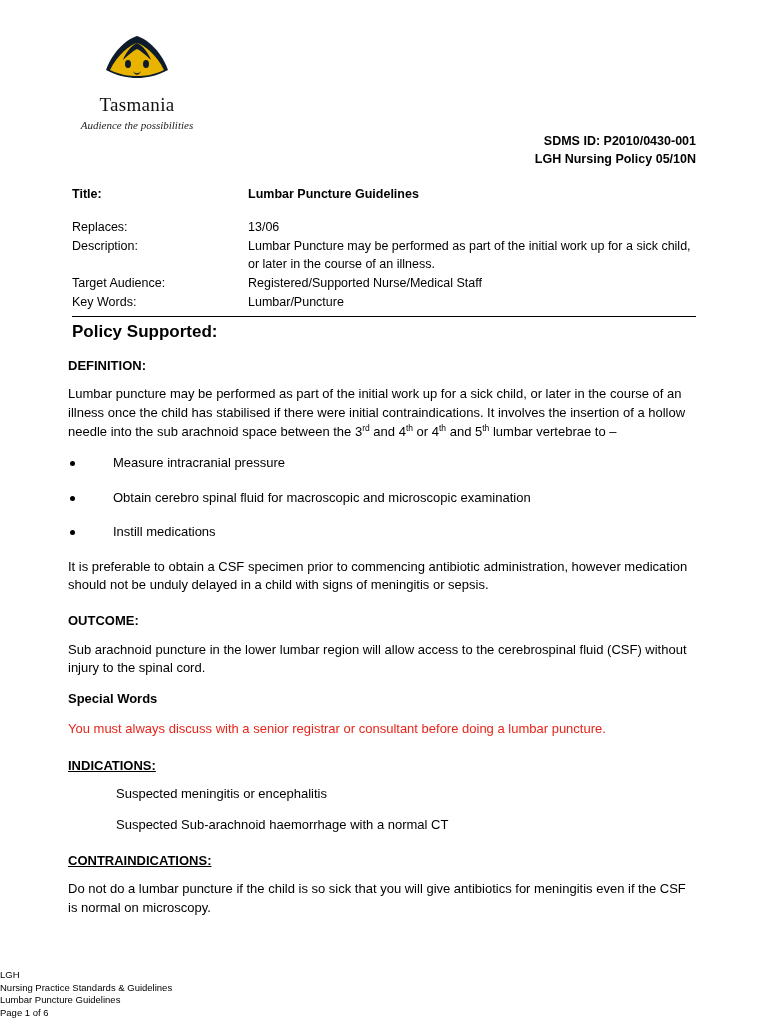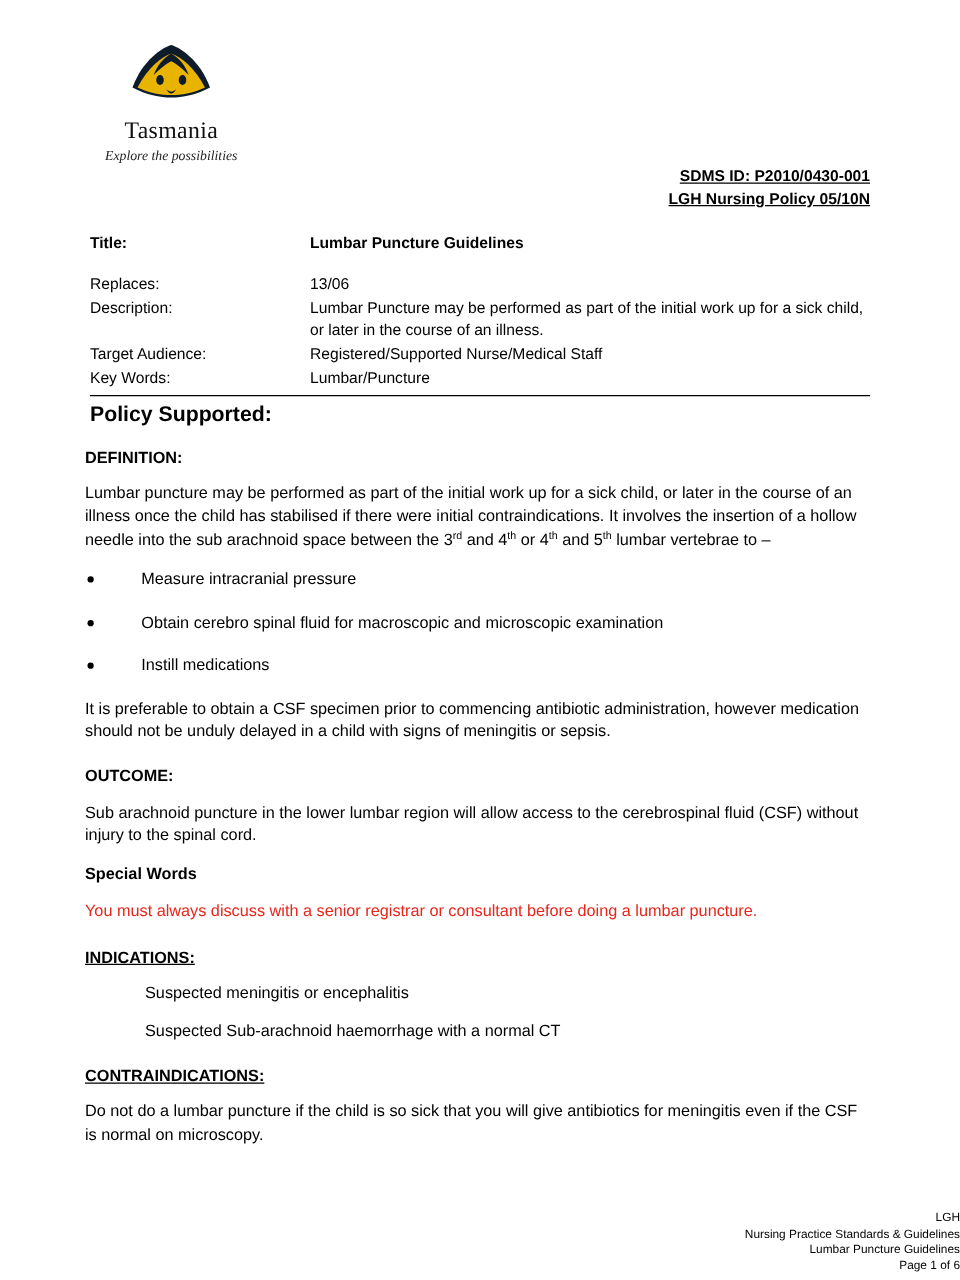--- a/index.html
+++ b/index.html
@@ -55,21 +55,20 @@
 
   
   .doc-ids {
     position: absolute;
     right: 72px;
     top: 132px;
     text-align: right;
     font-size: 12.5px;
     font-weight: bold;
     line-height: 1.45;
-    text-decoration: underline;
   }
 
   
   .meta {
     position: absolute;
     left: 72px;
     top: 185px;
     width: 624px;
     font-size: 12.5px;
     line-height: 1.5;
@@ -145,21 +144,21 @@
     font-size: 13px;
     margin: 0 0 12px 0;
   }
 
   
   .footer {
     position: absolute;
     left: 0;
     right: 0;
     bottom: 4px;
-    text-align: right;
+    text-align: left;
     font-size: 9.5px;
     line-height: 1.35;
     color: #000;
   }
 </style>
 </head>
 <body>
 
 <div class="page">
 
@@ -169,21 +168,21 @@
         <path d="M6 40 C14 18, 30 8, 37 6 C44 8, 60 18, 68 40 C57 46, 46 48, 37 48 C28 48, 17 46, 6 40 Z" fill="#0d1b2b"></path>
         <path d="M10 40 C18 24, 30 15, 37 13 C44 15, 56 24, 64 40 C54 45, 45 46, 37 46 C29 46, 20 45, 10 40 Z" fill="#e8b400"></path>
         <path d="M37 13 C31 16, 26 22, 23 30 C28 25, 33 21, 37 19 C41 21, 46 25, 51 30 C48 22, 43 16, 37 13 Z" fill="#0d1b2b"></path>
         <ellipse cx="28" cy="34" rx="3" ry="4" fill="#0d1b2b"></ellipse>
         <ellipse cx="46" cy="34" rx="3" ry="4" fill="#0d1b2b"></ellipse>
         <path d="M33 41 C35 44, 39 44, 41 41 C39 46, 35 46, 33 41 Z" fill="#0d1b2b"></path>
         <path d="M4 44 C20 52, 54 52, 70 44 C56 56, 18 56, 4 44 Z" fill="#ffffff"></path>
       </svg>
     </div>
     <div class="logo-word">Tasmania</div>
-    <div class="logo-tag">Explore the possibilities</div>
+    <div class="logo-tag">Audience the possibilities</div>
   </div>
 
   <div class="doc-ids">
     <div>SDMS ID:  P2010/0430-001</div>
     <div>LGH Nursing Policy 05/10N</div>
   </div>
 
   <div class="meta">
     <div class="meta-row" style="margin-bottom:14px;">
       <div class="meta-label bold">Title:</div>

